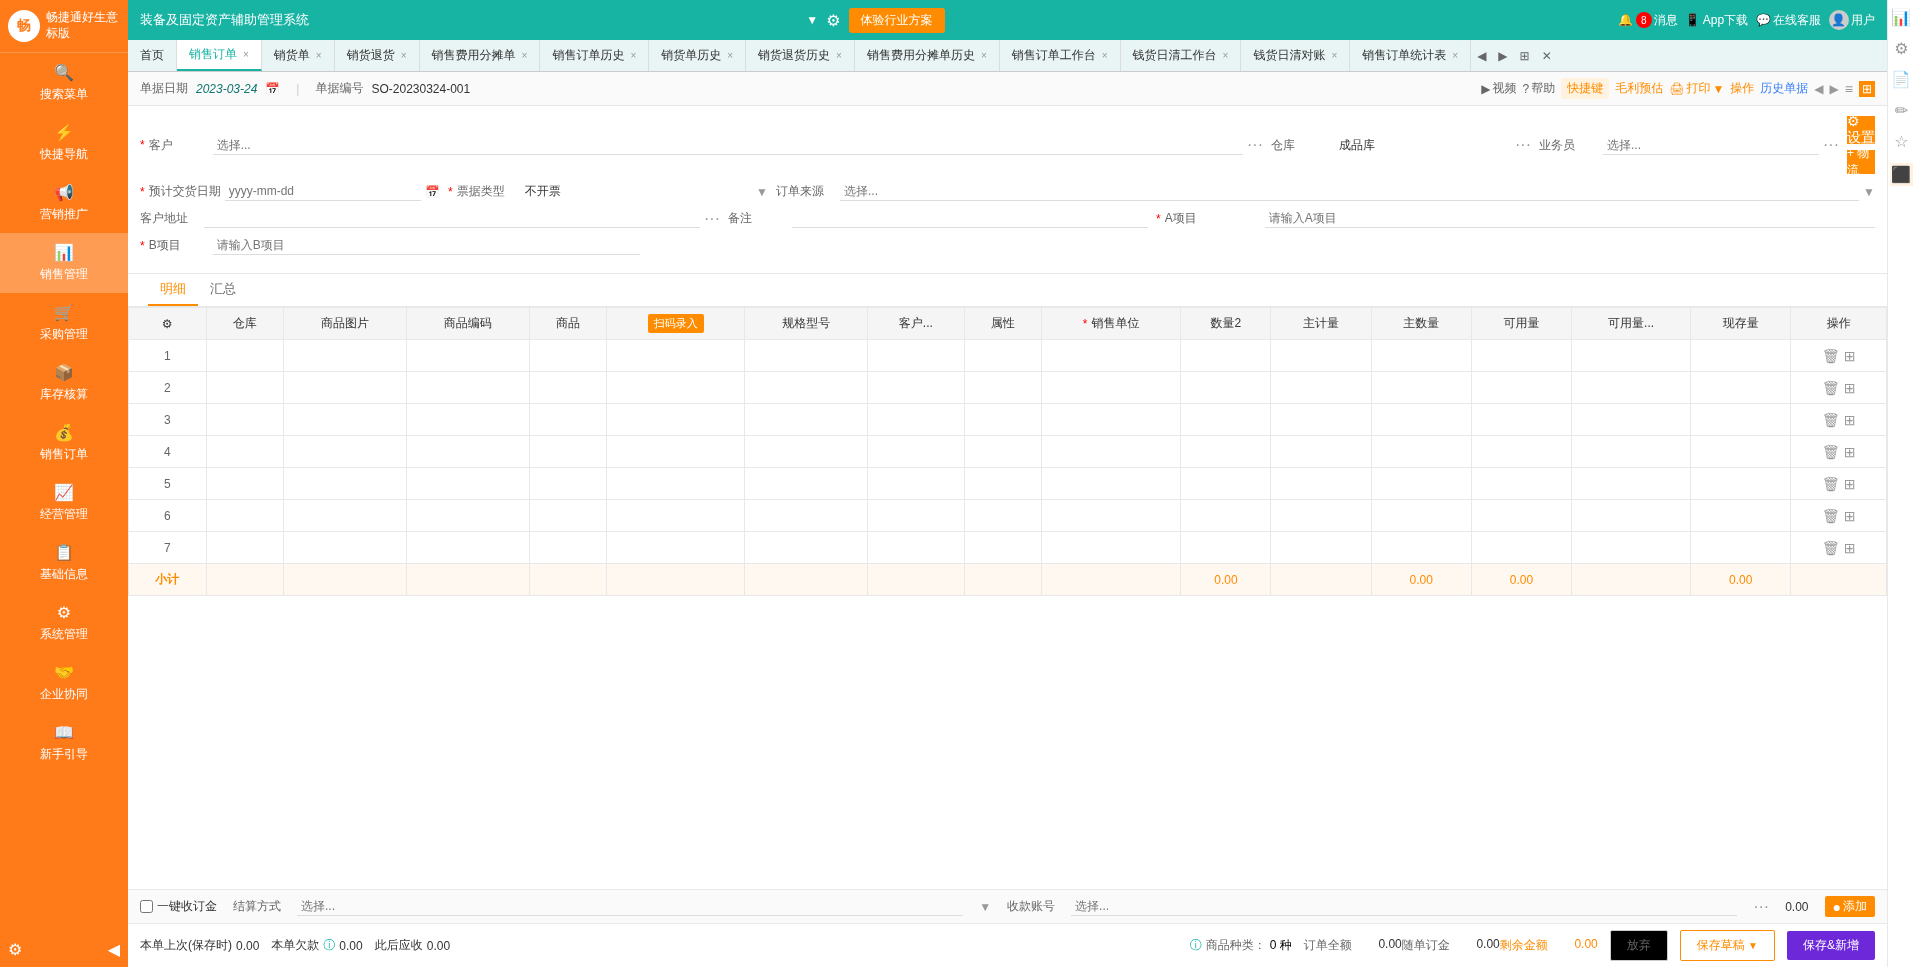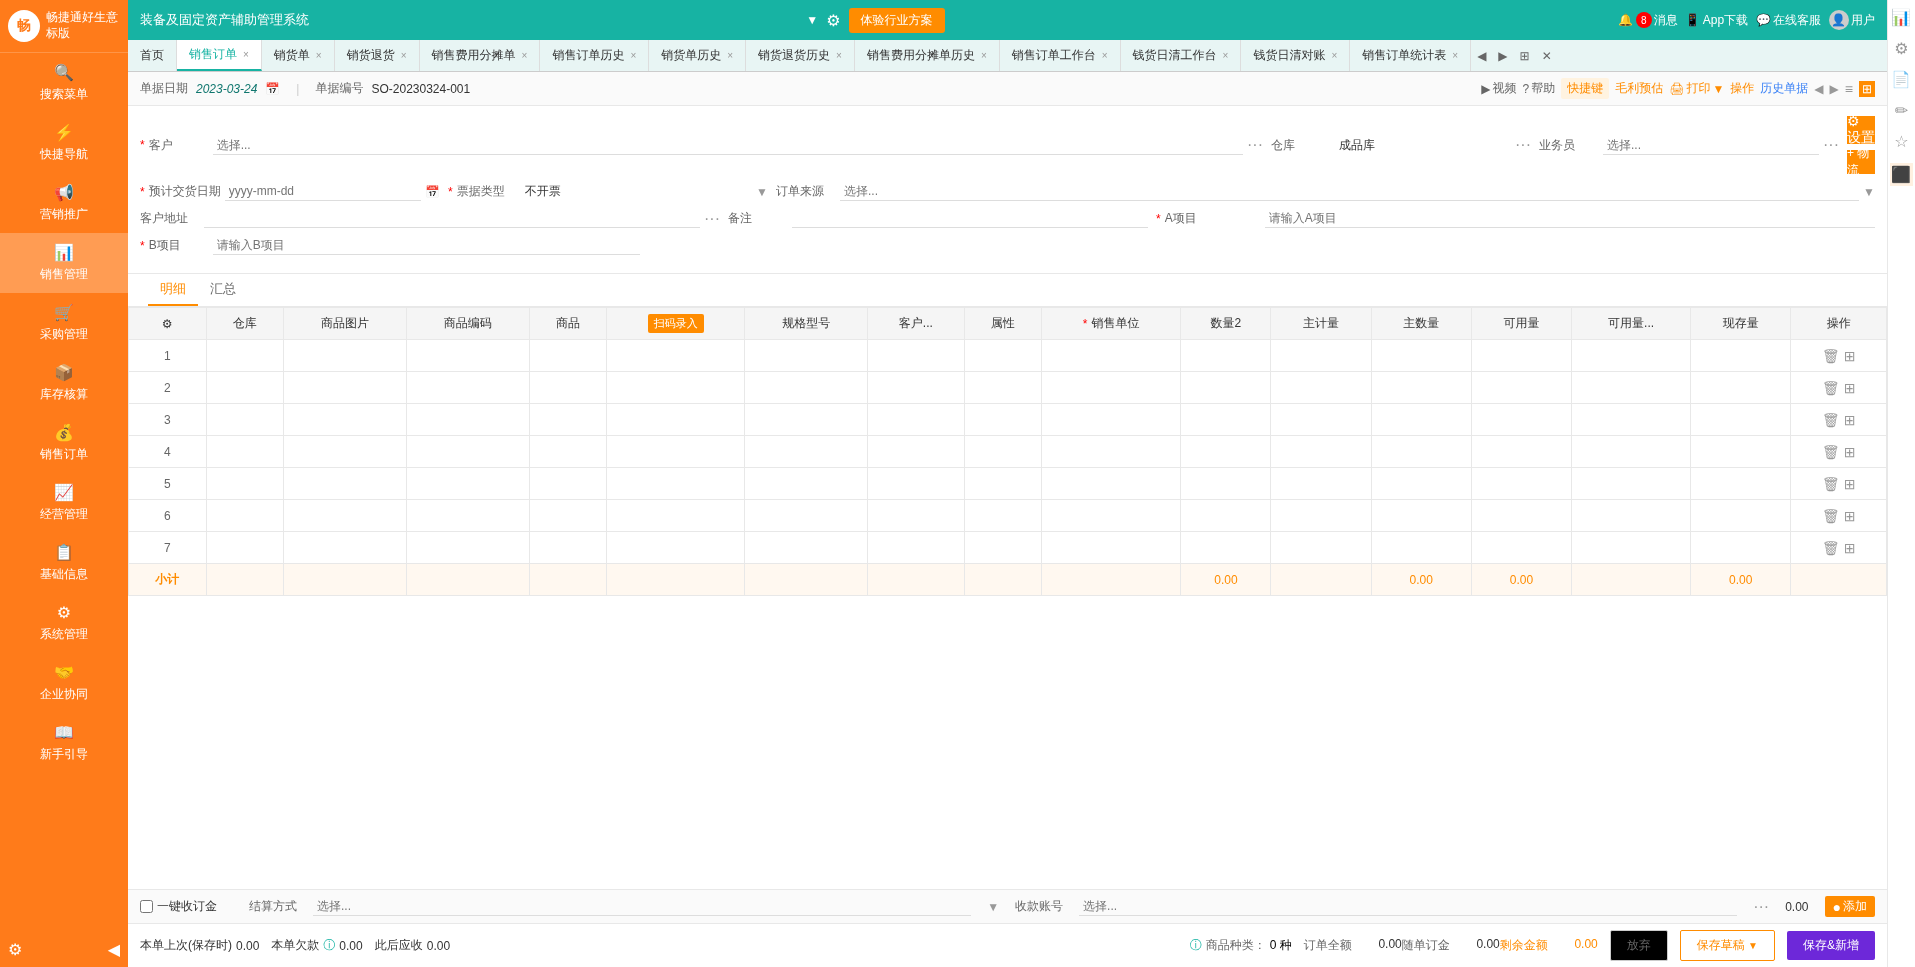--- a/index.html
+++ b/index.html
@@ -619,21 +619,21 @@
             </tr>
           </tfoot>
       </table>
     </div>
 
     <div class="footer-form">
       <label class="checkbox-label">
         <input type="checkbox" style="">
         <span>一键收订金</span>
       </label>
-      <span style="color:#666;margin-left:16px;">结算方式</span>
+      <span style="color:#666;">结算方式</span>
       <input class="field-input" placeholder="选择..." style="min-width: 100px;">
       <span style="cursor:pointer;color:#999;">▼</span>
       <span style="color:#666;">收款账号</span>
       <input class="field-input" placeholder="选择..." style="min-width: 100px;">
       <span class="dots-btn">···</span>
       <span style="color:#333;">0.00</span>
       <button class="orange-btn-sm" style="display:flex;align-items:center;gap:2px;">
         <span style="font-size:14px;">●</span>
         <span>添加</span>
       </button>

